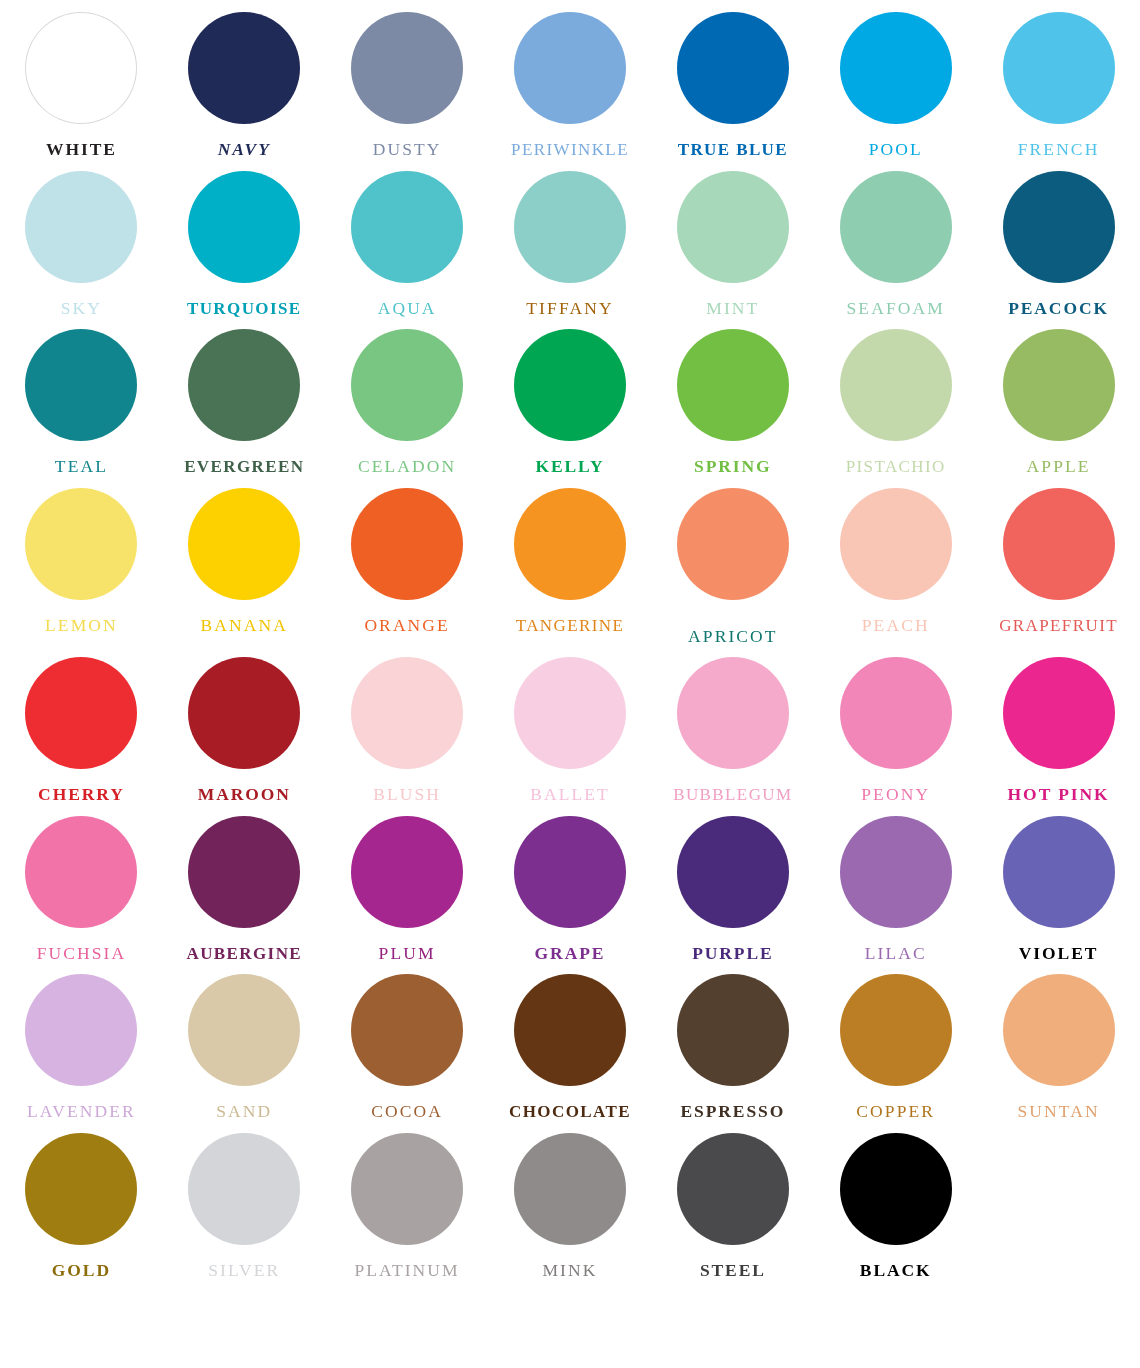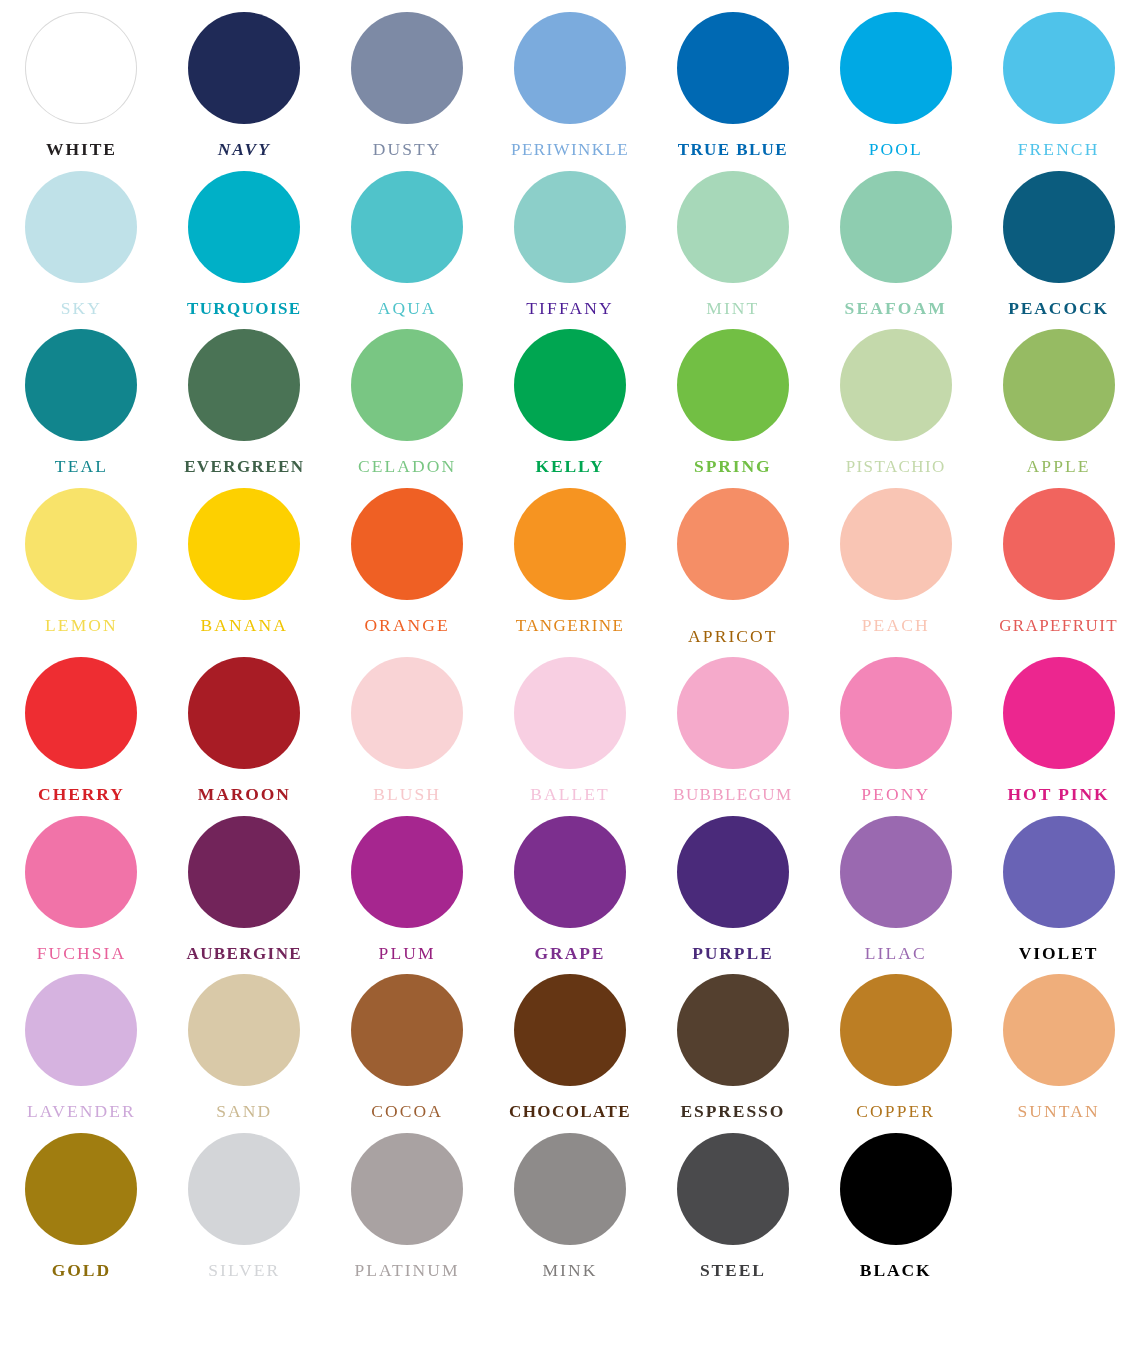--- a/index.html
+++ b/index.html
@@ -101,29 +101,29 @@
     <div class="cell">
       <div class="swatch" style="background-color: rgb(0, 176, 199);"></div>
       <div class="label bold long" style="color: rgb(0, 160, 182);">TURQUOISE</div>
     </div>
     <div class="cell">
       <div class="swatch" style="background-color: rgb(80, 195, 202);"></div>
       <div class="label" style="color: rgb(80, 195, 202);">AQUA</div>
     </div>
     <div class="cell">
       <div class="swatch" style="background-color: rgb(140, 207, 201);"></div>
-      <div class="label" style="color: #4c1d95;">TIFFANY</div>
+      <div class="label" style="color: #a16207;">TIFFANY</div>
     </div>
     <div class="cell">
       <div class="swatch" style="background-color: rgb(167, 216, 185);"></div>
       <div class="label" style="color: rgb(167, 216, 185);">MINT</div>
     </div>
     <div class="cell">
       <div class="swatch" style="background-color: rgb(142, 205, 176);"></div>
-      <div class="label" style="color: rgb(142, 205, 176); font-weight: bold;">SEAFOAM</div>
+      <div class="label" style="color: rgb(142, 205, 176);">SEAFOAM</div>
     </div>
     <div class="cell">
       <div class="swatch" style="background-color: rgb(11, 92, 126);"></div>
       <div class="label bold" style="color: rgb(11, 92, 126);">PEACOCK</div>
     </div>
     <div class="cell">
       <div class="swatch" style="background-color: rgb(17, 133, 141);"></div>
       <div class="label" style="color: rgb(17, 133, 141);">TEAL</div>
     </div>
     <div class="cell">
@@ -161,21 +161,21 @@
     <div class="cell">
       <div class="swatch" style="background-color: rgb(239, 96, 36);"></div>
       <div class="label" style="color: rgb(239, 96, 36);">ORANGE</div>
     </div>
     <div class="cell">
       <div class="swatch" style="background-color: rgb(246, 148, 33);"></div>
       <div class="label long" style="color: rgb(224, 133, 25);">TANGERINE</div>
     </div>
     <div class="cell">
       <div class="swatch" style="background-color: rgb(245, 142, 102);"></div>
-      <div class="label" style="color: #a16207; margin-top: 28px;">APRICOT</div>
+      <div class="label" style="color: #0f766e; margin-top: 28px;">APRICOT</div>
     </div>
     <div class="cell">
       <div class="swatch" style="background-color: rgb(249, 197, 180);"></div>
       <div class="label" style="color: rgb(249, 197, 180);">PEACH</div>
     </div>
     <div class="cell">
       <div class="swatch" style="background-color: rgb(241, 100, 94);"></div>
       <div class="label long" style="color: rgb(227, 90, 86);">GRAPEFRUIT</div>
     </div>
     <div class="cell">

